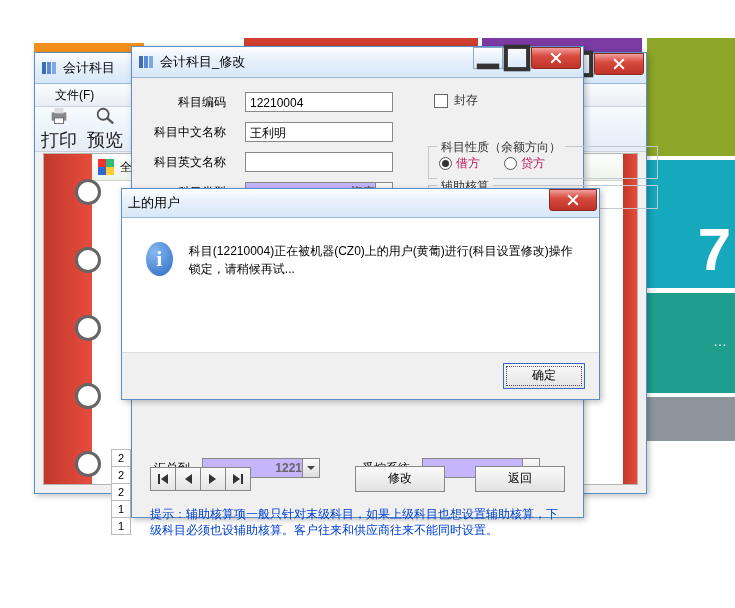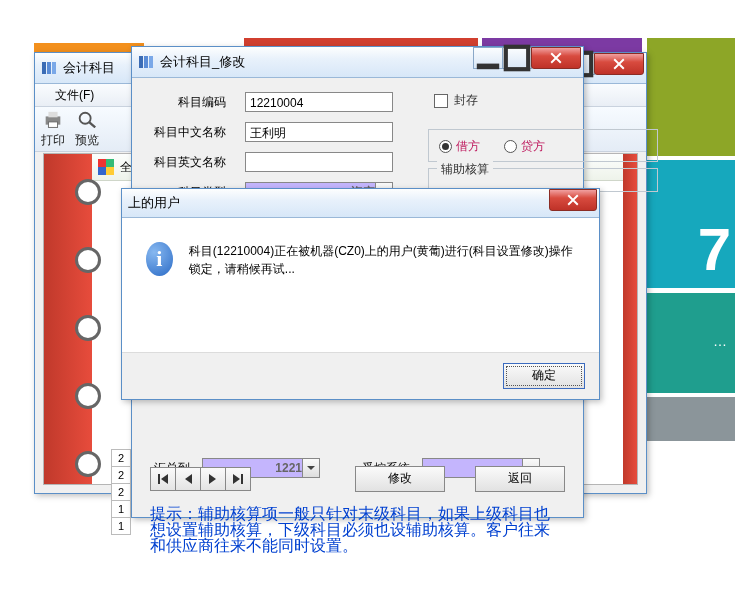--- a/index.html
+++ b/index.html
@@ -93,21 +93,21 @@
   display: flex;
   align-items: center;
   padding: 0 6px;
   gap: 10px;
 }
 .tbtn {
   display: flex;
   flex-direction: column;
   align-items: center;
   gap: 2px;
-  font-size: 12px;
+  font-size: 18px;
   color: #222;
 }
 .tbtn .ticon {
   width: 22px;
   height: 20px;
 }
 .sheet-head {
   height: 26px;
   background: linear-gradient(#fcfefd,#eef3ea);
   border-bottom: 1px solid #cfd6c9;
@@ -286,21 +286,21 @@
 .big-btn {
   width: 88px;
   height: 24px;
   border: 1px solid #888;
   background: linear-gradient(#fafafa,#e2e2e2);
   text-align: center;
   line-height: 22px;
 }
 .hint {
   color: #0040d0;
-  font-size: 16px;
+  font-size: 12px;
   line-height: 16px;
   margin-top: 10px;
 }
 
 .msgbox .titlebar .title-text { padding-left: 2px; }
 .msg-body {
   display: flex;
   align-items: flex-start;
   padding: 24px 24px 20px 24px;
   gap: 16px;
@@ -482,25 +482,26 @@
         <div class="flab">科目类型</div>
         <div class="sel" style="width:148px">
           <span>资产</span>
           <span class="ddbox">
               <span class="dd"></span>
             </span>
         </div>
       </div>
     </div>
     <div class="right-col">
-      <div class="chk" style="margin-bottom:20px;margin-left:6px;">
+      <div class="chk" style="margin-bottom:37px;margin-left:6px;">
         <span class="box"></span>
         <span>封存</span>
       </div>
       <div class="fgroup">
+        <span class="legend">科目性质（余额方向）</span>
         <div class="radio-row">
           <div class="radio">
               <span class="dot on"></span>
               <span>借方</span>
             </div>
           <div class="radio">
               <span class="dot"></span>
               <span>贷方</span>
             </div>
         </div>

